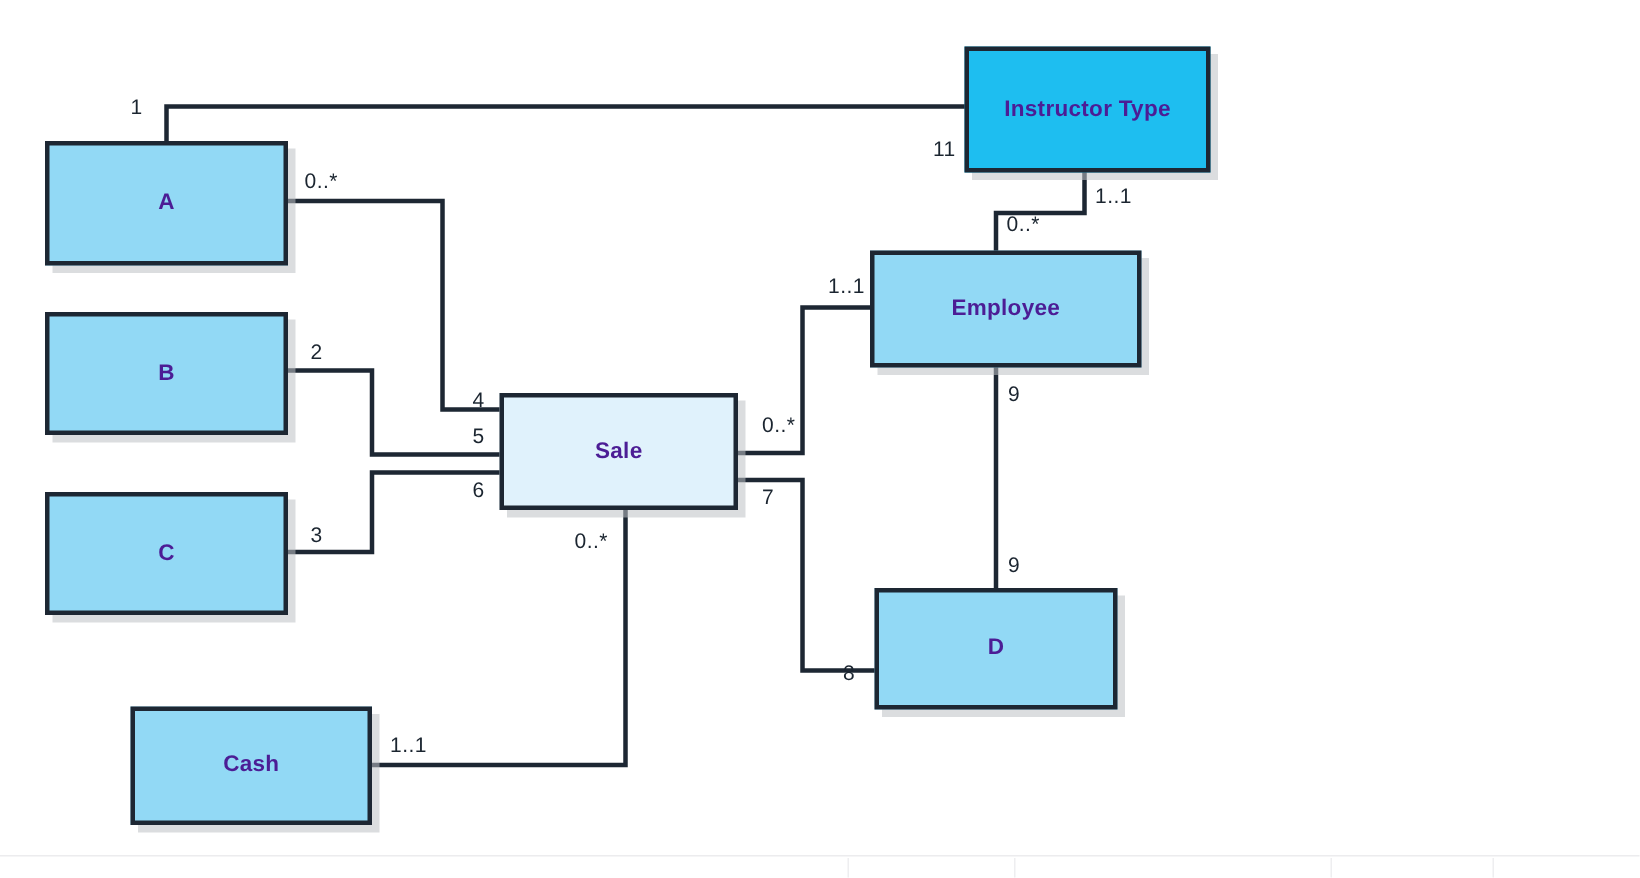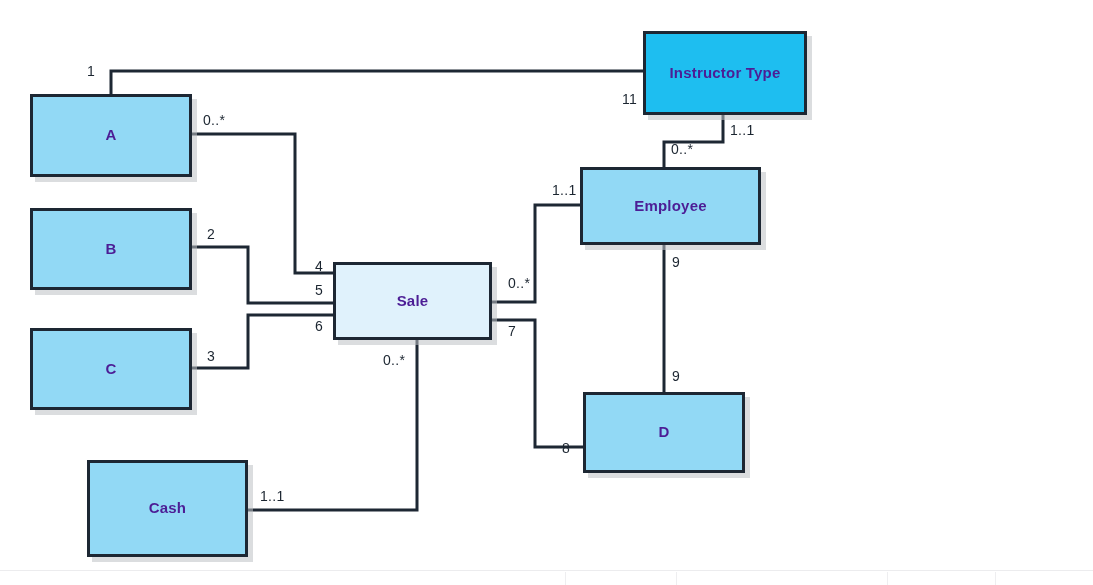--- a/index.html
+++ b/index.html
@@ -94,21 +94,21 @@
 
 <div class="node fill-light" style="left: 30px; top: 94px; width: 162px; height: 83px;">
       <span class="node-label">A</span>
     </div>
     <div class="node fill-light" style="left: 30px; top: 208px; width: 162px; height: 82px;">
       <span class="node-label">B</span>
     </div>
     <div class="node fill-light" style="left: 30px; top: 328px; width: 162px; height: 82px;">
       <span class="node-label">C</span>
     </div>
-    <div class="node fill-light" style="left: 87px; top: 460px; width: 161px; height: 97px;">
+    <div class="node fill-light" style="left: 87px; top: 471px; width: 161px; height: 79px;">
       <span class="node-label">Cash</span>
     </div>
     <div class="node fill-pale" style="left: 333px; top: 262px; width: 159px; height: 78px;">
       <span class="node-label">Sale</span>
     </div>
     <div class="node fill-light" style="left: 580px; top: 167px; width: 181px; height: 78px;">
       <span class="node-label">Employee</span>
     </div>
     <div class="node fill-light" style="left: 583px; top: 392px; width: 162px; height: 81px;">
       <span class="node-label">D</span>

